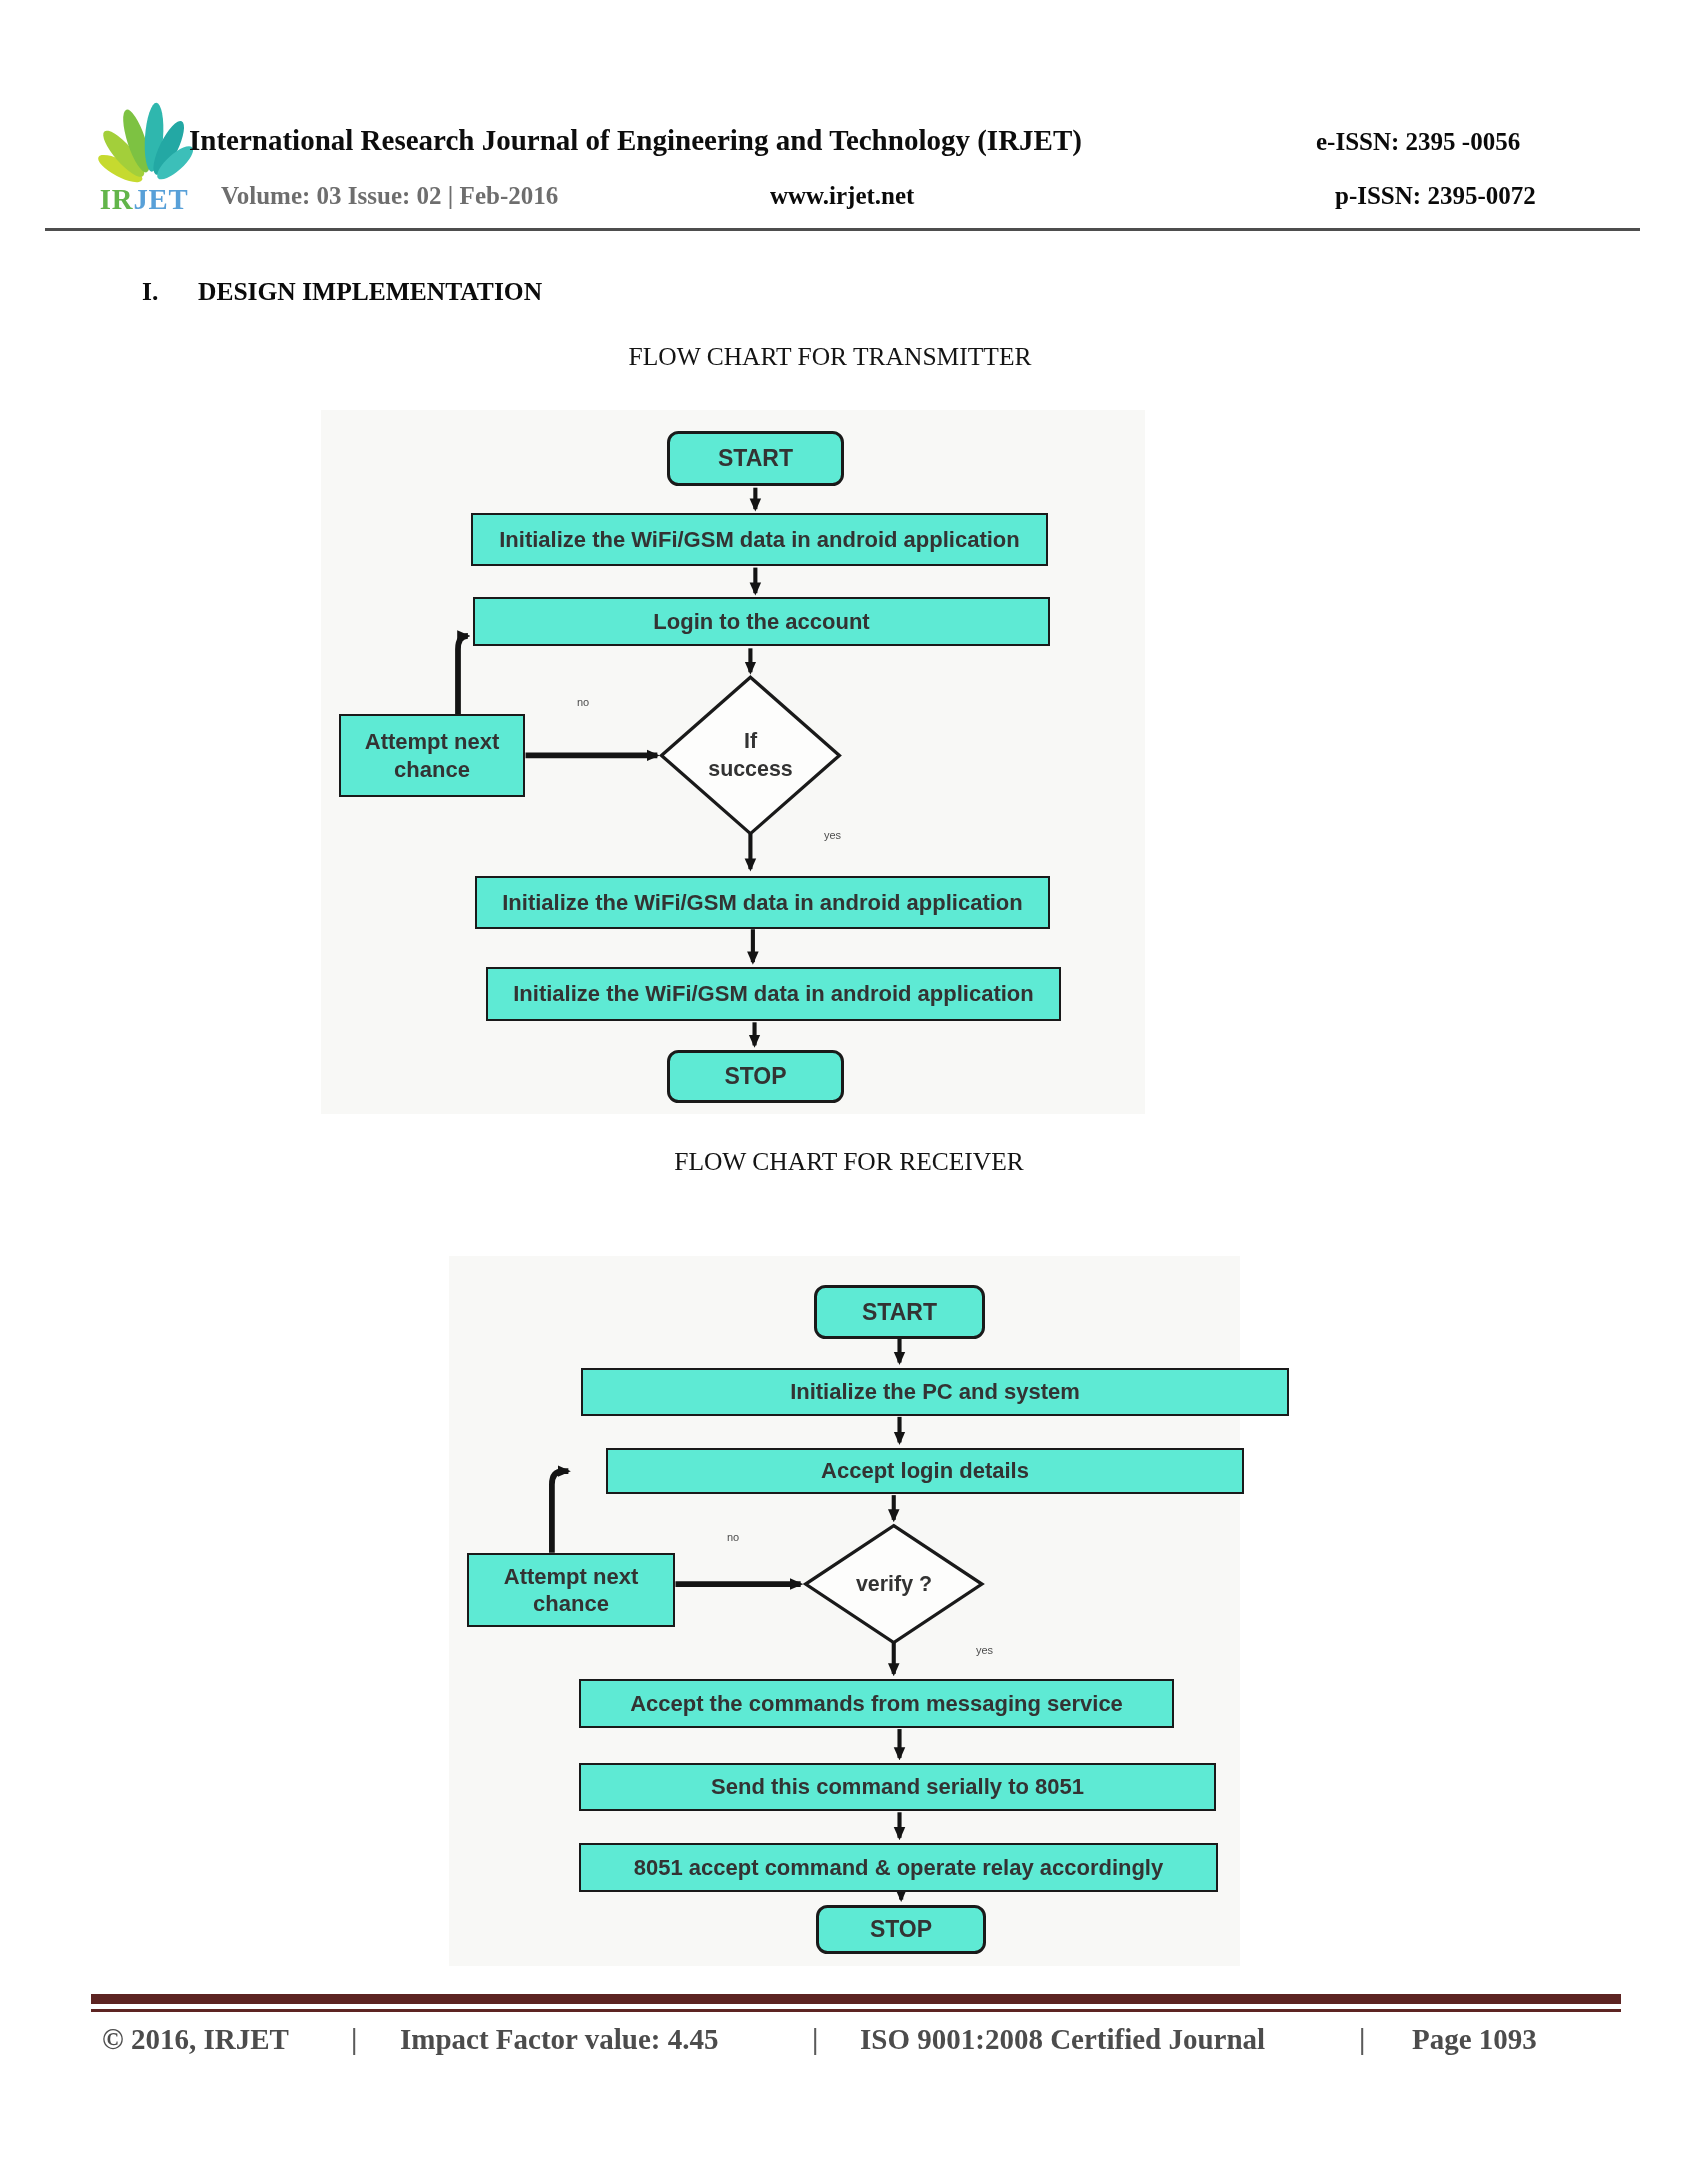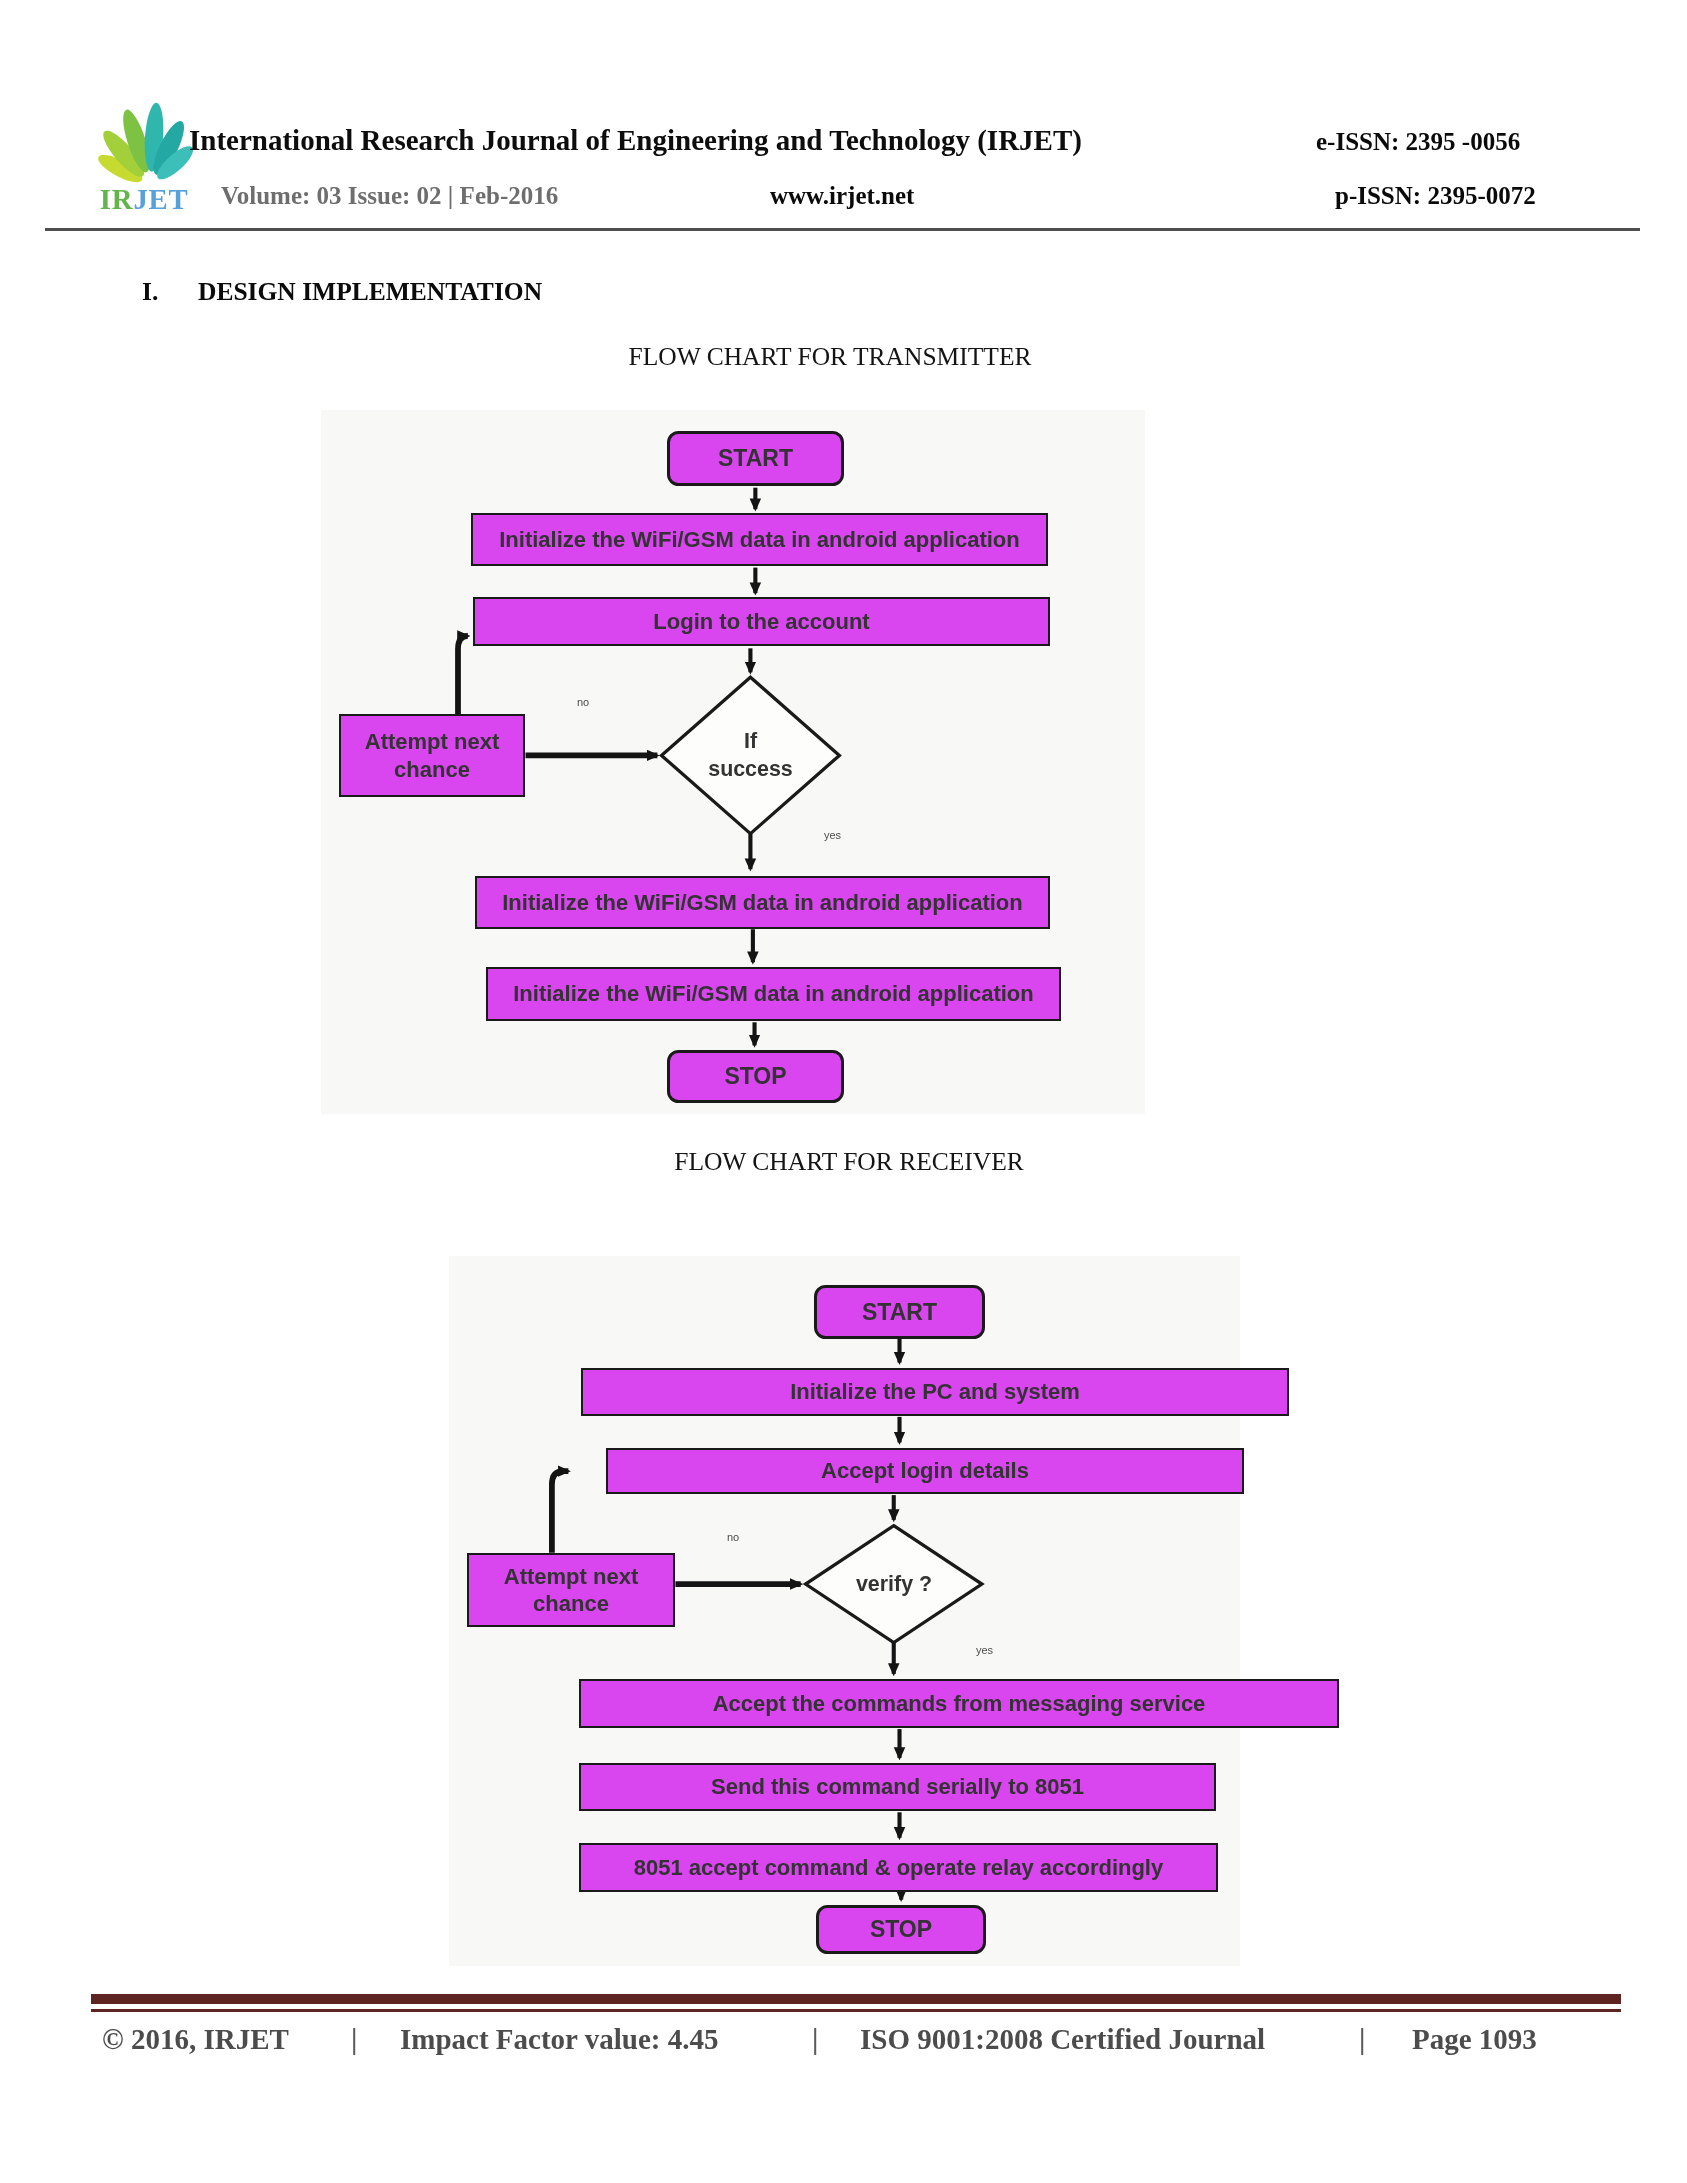--- a/index.html
+++ b/index.html
@@ -10,21 +10,21 @@
   
   .jtitle{font-weight:bold;font-size:29px;color:#0d0d0d;white-space:nowrap;}
   .hmeta{font-weight:bold;font-size:25px;color:#0a0a0a;white-space:nowrap;}
   .hgray{color:#6e6e6e;}
   .hrule{background:#4e4e4e;}
   
   .sechead{font-weight:bold;font-size:25.5px;color:#0b0b0b;white-space:nowrap;}
   .figtitle{font-size:25.5px;color:#141414;white-space:nowrap;transform:translateX(-50%);}
   
   .node{position:absolute;box-sizing:border-box;display:flex;align-items:center;justify-content:center;
-        background:#d946ef;border:2.5px solid #1a1a1a;color:#333333;text-align:center;
+        background:#5eead4;border:2.5px solid #1a1a1a;color:#333333;text-align:center;
         font-family:"Liberation Sans",sans-serif;font-weight:bold;font-size:22px;z-index:2;
         filter:blur(0.3px);line-height:1.25;}
   .rounded{border-radius:11.5px;border-width:3.3px;font-size:23px;}
   .dlabel{position:absolute;display:flex;align-items:center;justify-content:center;text-align:center;
         font-family:"Liberation Sans",sans-serif;font-weight:bold;font-size:21.4px;color:#333333;z-index:2;
         filter:blur(0.3px);line-height:1.3;}
   .blabel{position:absolute;font-family:"Liberation Sans",sans-serif;font-size:11px;color:#4d4d4d;z-index:2;
         filter:blur(0.3px);}
   #connectors{position:absolute;left:0;top:0;z-index:1;filter:blur(0.3px);}
   #connectors path.c{fill:none;stroke:#141414;}
@@ -118,21 +118,21 @@
   <div class="node" style="left:486px;top:967px;width:575px;height:54px;">Initialize the WiFi/GSM data in android application</div>
   <div class="node rounded" style="left:667px;top:1050px;width:177px;height:53px;">STOP</div>
 
   <div class="node rounded" style="left:814px;top:1285px;width:171px;height:54px;">START</div>
   <div class="node" style="left:581px;top:1368px;width:708px;height:48px;">Initialize  the PC and system</div>
   <div class="node" style="left:606px;top:1448px;width:638px;height:46px;">Accept login details</div>
   <div class="dlabel" style="left:828px;top:1568px;width:132px;height:33px;">verify ?</div>
   <div class="blabel" style="left:727px;top:1531px;">no</div>
   <div class="blabel" style="left:976px;top:1644px;">yes</div>
   <div class="node" style="left:467px;top:1553px;width:208px;height:74px;padding:0 25px;">Attempt next chance</div>
-  <div class="node" style="left:579px;top:1679px;width:760px;height:49px;">Accept the commands from messaging service</div>
+  <div class="node" style="left:579px;top:1679px;width:595px;height:49px;">Accept the commands from messaging service</div>
   <div class="node" style="left:579px;top:1763px;width:637px;height:48px;">Send this command serially  to  8051</div>
   <div class="node" style="left:579px;top:1843px;width:639px;height:49px;">8051 accept command &amp; operate relay accordingly</div>
   <div class="node rounded" style="left:816px;top:1905px;width:170px;height:49px;">STOP</div>
 
   <div class="abs fbar" style="left:91px;top:1994px;width:1530px;height:10px;"></div>
   <div class="abs fbar" style="left:91px;top:2009px;width:1530px;height:2.5px;"></div>
   <div class="abs ftext" style="left:102px;top:2023px;">© 2016, IRJET</div>
   <div class="abs ftext fsep" style="left:351px;top:2023px;">|</div>
   <div class="abs ftext" style="left:400px;top:2023px;">Impact Factor value: 4.45</div>
   <div class="abs ftext fsep" style="left:812px;top:2023px;">|</div>

